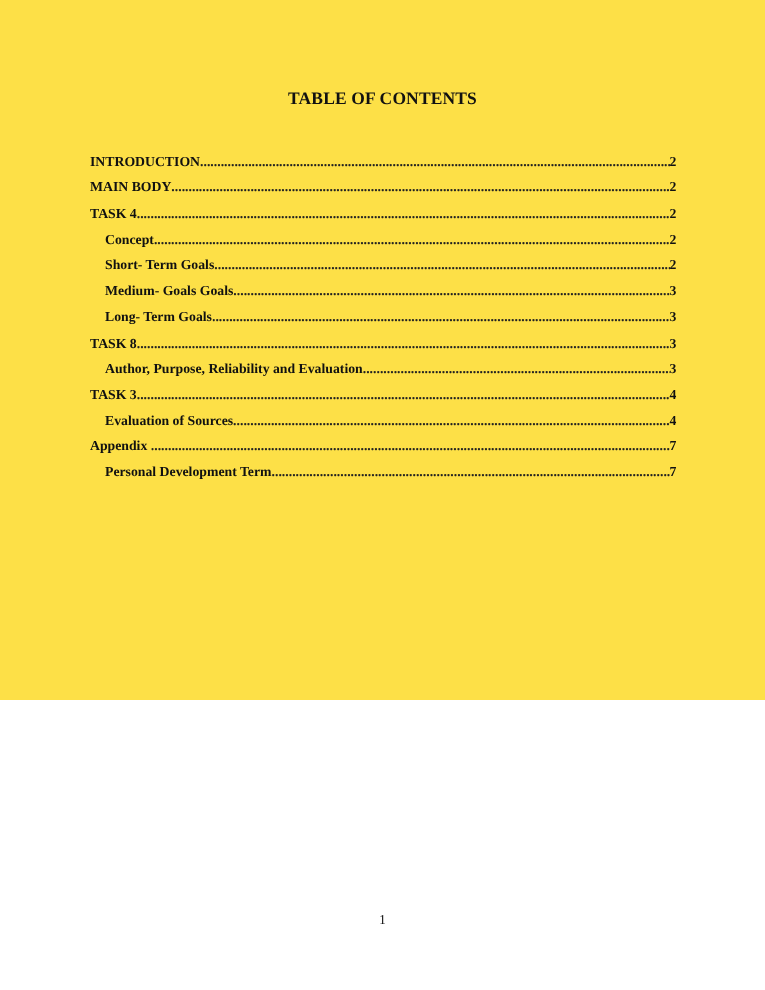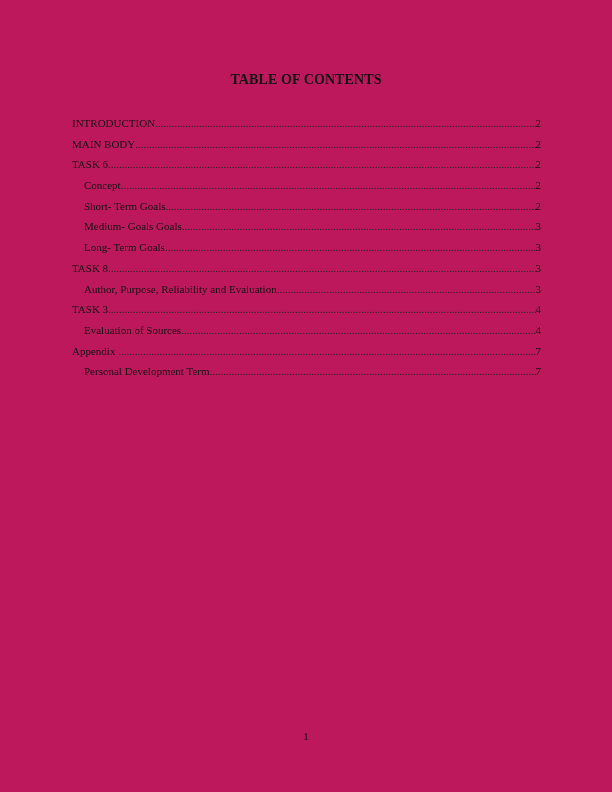--- a/index.html
+++ b/index.html
@@ -11,22 +11,22 @@
       width: 612px;
       height: 792px;
       position: relative;
       overflow: hidden;
       font-family: "Liberation Serif", "DejaVu Serif", serif;
       color: #111111;
     }
     .page {
       position: absolute;
       left: 0; top: 0;
-      width: 612px; height: 792px;
-      background: #be185d;
+      width: 612px; height: 560px;
+      background: #fde047;
     }
     .toc-title {
       position: absolute;
       top: 72px;
       left: 0;
       width: 612px;
       text-align: center;
       font-weight: bold;
       font-size: 14px;
       letter-spacing: 0.1px;
@@ -35,27 +35,28 @@
       position: absolute;
       top: 116px;
       left: 72px;
       width: 469px;
       margin: 0;
       padding: 0;
       list-style: none;
     }
     .toc-entry {
       display: flex;
-      align-items: flex-start;
+      align-items: flex-end;
       height: 20.7px;
       font-size: 11px;
       line-height: 14px;
       white-space: nowrap;
       overflow: hidden;
       cursor: pointer;
+      font-weight: bold;
     }
     .toc-entry.level-2 {
       padding-left: 12px;
     }
     .toc-label {
       flex: 0 0 auto;
     }
     .toc-leader {
       flex: 1 1 auto;
       overflow: hidden;
@@ -91,21 +92,21 @@
       <span class="toc-label">INTRODUCTION</span>
       <span class="toc-leader"></span>
       <span class="toc-page">2</span>
     </li>
     <li class="toc-entry level-1">
       <span class="toc-label">MAIN BODY</span>
       <span class="toc-leader"></span>
       <span class="toc-page">2</span>
     </li>
     <li class="toc-entry level-1">
-      <span class="toc-label">TASK 6</span>
+      <span class="toc-label">TASK 4</span>
       <span class="toc-leader"></span>
       <span class="toc-page">2</span>
     </li>
     <li class="toc-entry level-2">
       <span class="toc-label">Concept</span>
       <span class="toc-leader"></span>
       <span class="toc-page">2</span>
     </li>
     <li class="toc-entry level-2">
       <span class="toc-label">Short- Term Goals</span>

